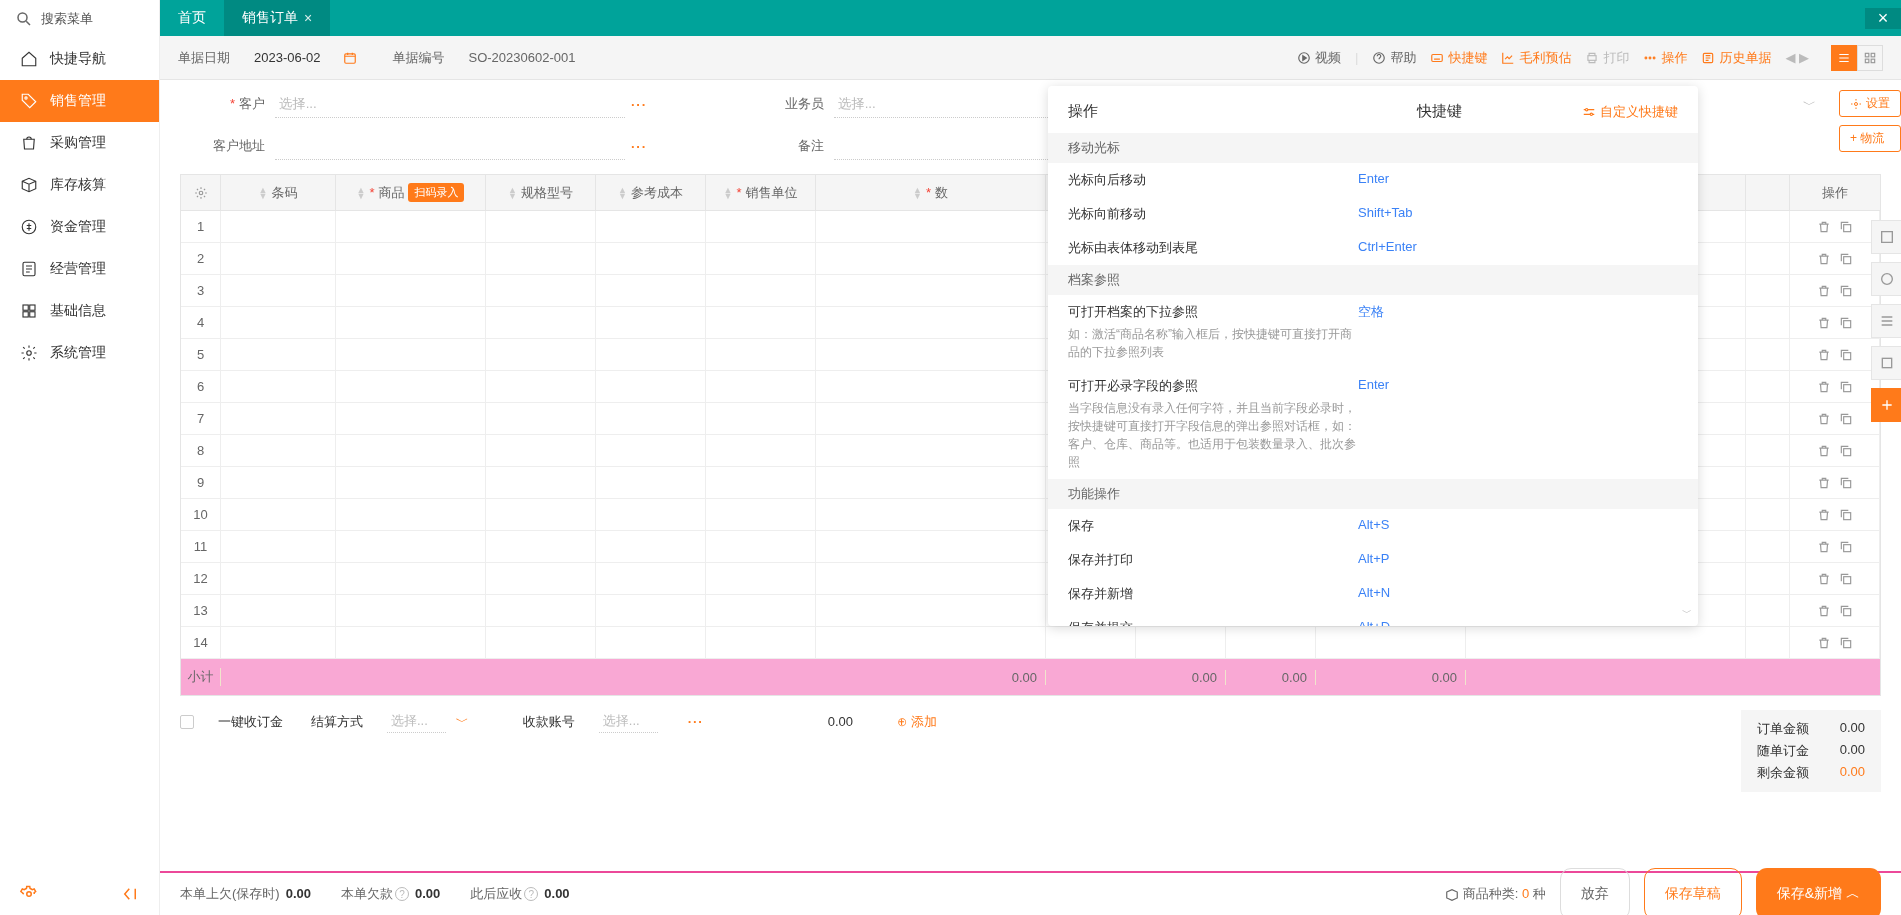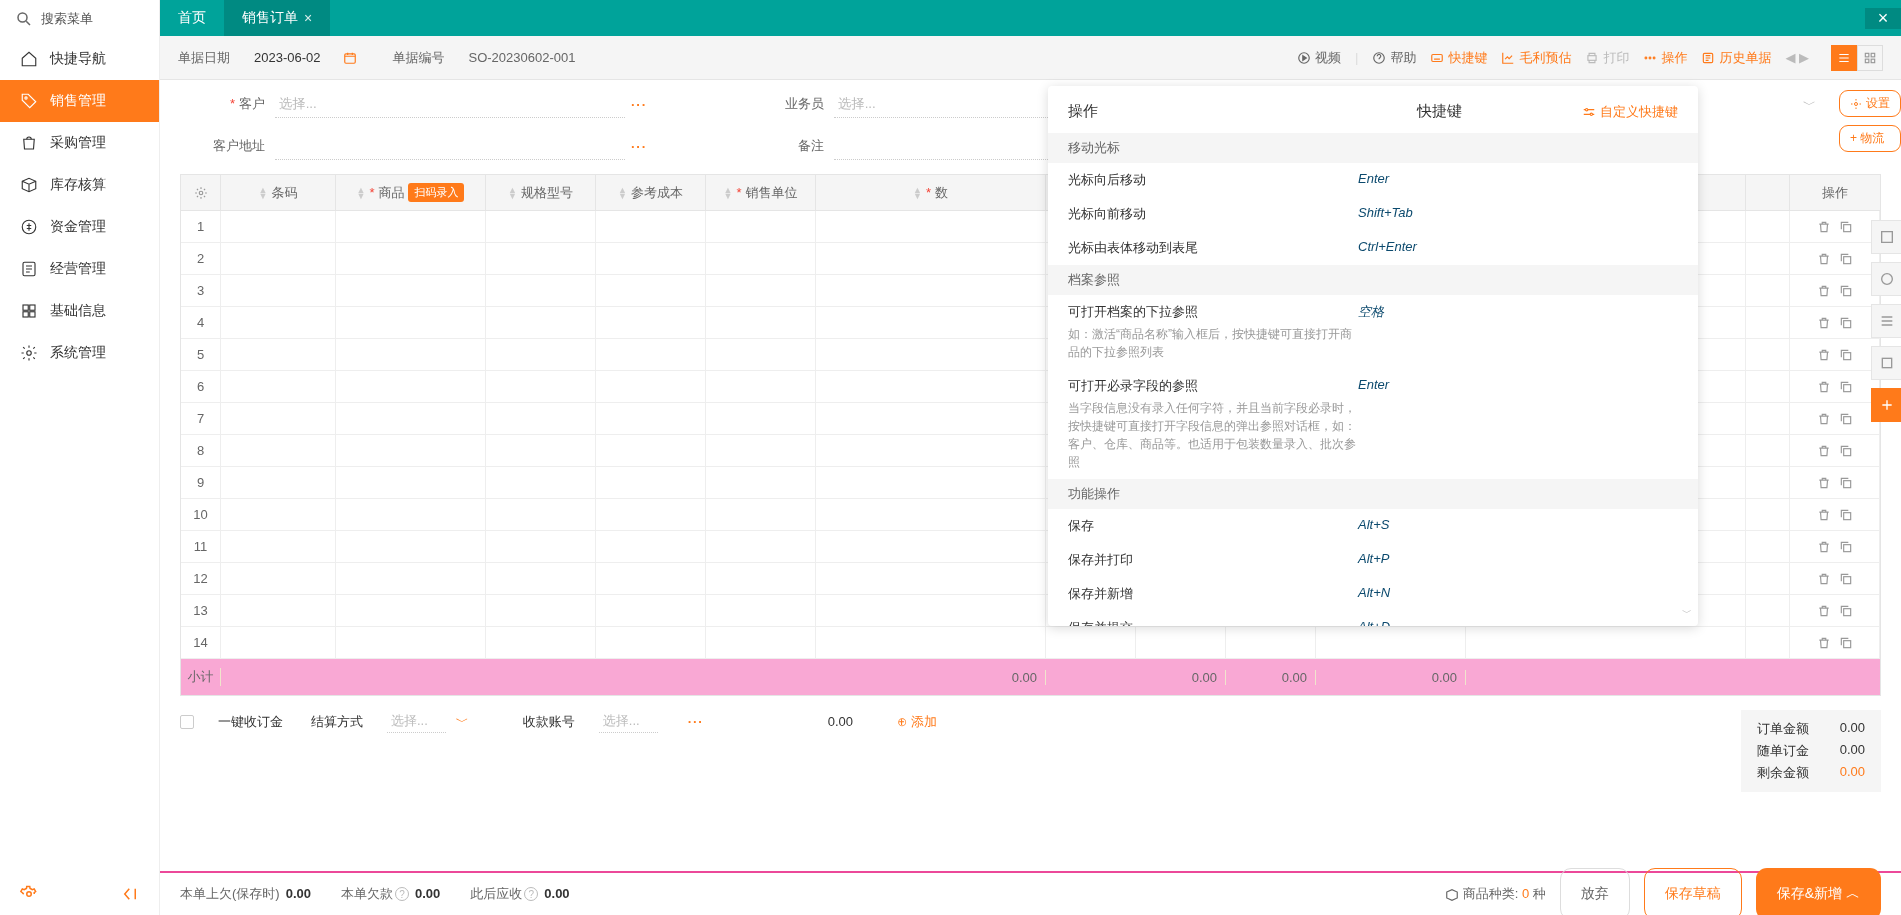--- a/index.html
+++ b/index.html
@@ -46,21 +46,21 @@
 .form-row { display: flex; align-items: center; margin-bottom: 14px; gap: 32px; }
 .ffield { display: flex; align-items: center; }
 .flabel { width: 95px; text-align: right; color: #666; padding-right: 10px; }
 .req { color: #f44336; margin-right: 4px; }
 .finput { width: 350px; height: 28px; border: none; border-bottom: 1px dotted #ccc; padding: 0 4px; color: #333; outline: none; background: transparent; }
 .finput::placeholder { color: #bbb; }
 .finput.small { width: 280px; }
 .fmore { color: #ff7a1a; margin-left: 6px; cursor: pointer; font-weight: bold; letter-spacing: 1px; }
 .fdate { color: #ff7a1a; margin-left: 6px; }
 .rbtns { position: absolute; right: 0; top: 10px; display: flex; flex-direction: column; gap: 8px; }
-.rbtn { border: 1px solid #ff7a1a; color: #ff7a1a; padding: 4px 10px; border-radius: 9px; cursor: pointer; font-size: 12px; display: flex; align-items: center; gap: 4px; }
+.rbtn { border: 1px solid #ff7a1a; color: #ff7a1a; padding: 4px 10px; border-radius: 3px; cursor: pointer; font-size: 12px; display: flex; align-items: center; gap: 4px; }
 .expand-arrow { position: absolute; right: 85px; top: 16px; color: #bbb; cursor: pointer; }
 
 
 .table-wrap { margin: 0 20px; border: 1px solid #e5e5e5; }
 .thead { display: flex; background: #f5f5f5; border-bottom: 1px solid #e5e5e5; height: 36px; align-items: stretch; }
 .th { border-right: 1px solid #e5e5e5; display: flex; align-items: center; justify-content: center; color: #666; font-size: 13px; position: relative; }
 .th .sort { color: #ccc; font-size: 9px; margin-right: 4px; display: flex; flex-direction: column; line-height: 6px; }
 .th .req { color: #f44336; }
 .scan-badge { background: #ff7a1a; color: #fff; font-size: 11px; padding: 2px 6px; border-radius: 3px; margin-left: 4px; }
 .row-num { width: 40px; }
@@ -112,21 +112,21 @@
 
 .popover { position: absolute; top: 86px; left: 888px; width: 650px; background: #fff; box-shadow: 0 2px 12px rgba(0,0,0,.15); border-radius: 4px; z-index: 100; padding-bottom: 8px; max-height: 540px; overflow: hidden; }
 .pop-head { display: flex; align-items: center; padding: 16px 20px 12px; }
 .pop-title { font-size: 15px; color: #333; }
 .pop-title2 { margin-left: auto; margin-right: 120px; font-size: 15px; color: #333; }
 .pop-custom { color: #ff7a1a; font-size: 13px; display: flex; align-items: center; gap: 4px; cursor: pointer; }
 .pop-section { background: #f5f5f5; padding: 6px 20px; color: #666; font-size: 13px; }
 .pop-row { display: flex; padding: 8px 20px; align-items: flex-start; }
 .pop-action { width: 290px; color: #333; }
 .pop-action .desc { color: #999; font-size: 12px; margin-top: 4px; line-height: 1.5; }
-.pop-key { color: #0c4a6e; font-style: italic; }
+.pop-key { color: #3b82f6; }
 .pop-scroll-hint { position: absolute; right: 6px; bottom: 6px; color: #bbb; font-size: 10px; }
 
 
 .right-rail { position: absolute; right: 0; top: 220px; width: 30px; display: flex; flex-direction: column; gap: 8px; }
 .rail-item { width: 30px; height: 34px; background: #f5f5f5; border: 1px solid #e5e5e5; border-right: none; display: flex; align-items: center; justify-content: center; color: #999; cursor: pointer; }
 .rail-item.orange { background: #ff7a1a; color: #fff; border-color: #ff7a1a; }
 
 
 svg { display: inline-block; vertical-align: middle; }
 </style>

